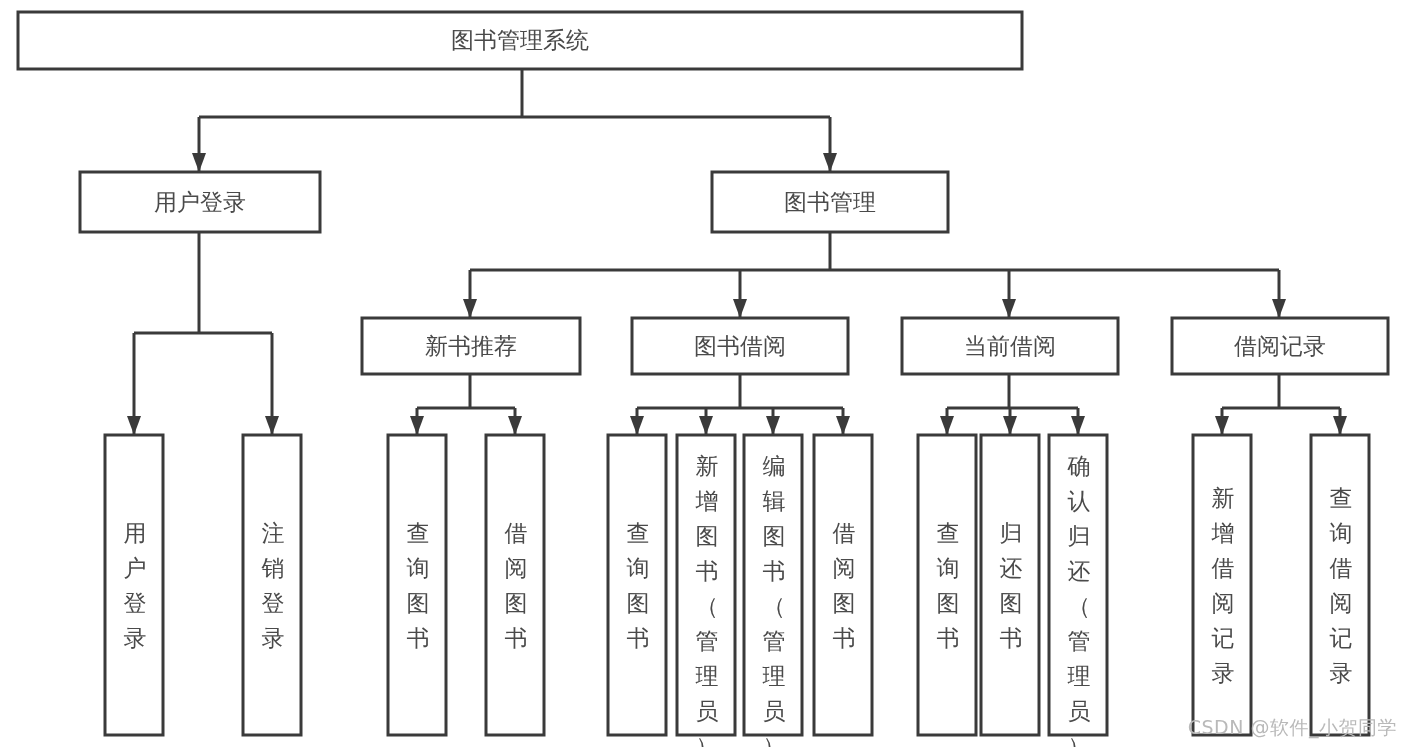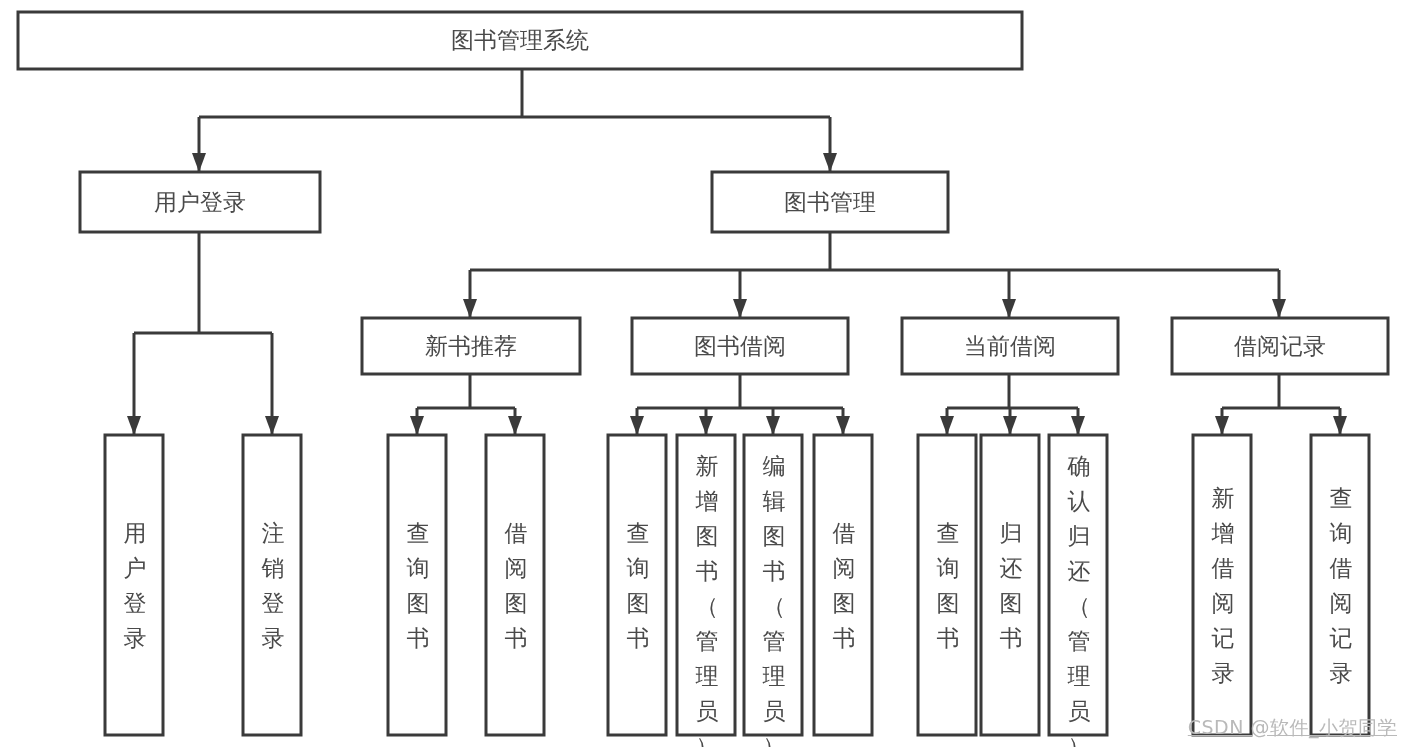--- a/index.html
+++ b/index.html
@@ -51,21 +51,20 @@
   }
   .watermark {
     position: absolute;
     right: 8px;
     bottom: 6px;
     font-family: "DejaVu Sans", "Liberation Sans", sans-serif;
     font-size: 19px;
     color: #b9b9b9;
     white-space: nowrap;
     letter-spacing: 0.5px;
-    text-decoration: underline;
   }
 </style>
 </head>
 <body>
 
 <svg id="diagram" viewBox="0 0 1405 747">
   <g id="connectors-layer">
       <line x1="522" y1="69" x2="522" y2="117" class="connector"></line>
       <line x1="199" y1="117" x2="830" y2="117" class="connector"></line>
       <line x1="199" y1="117" x2="199" y2="172" class="connector"></line>

